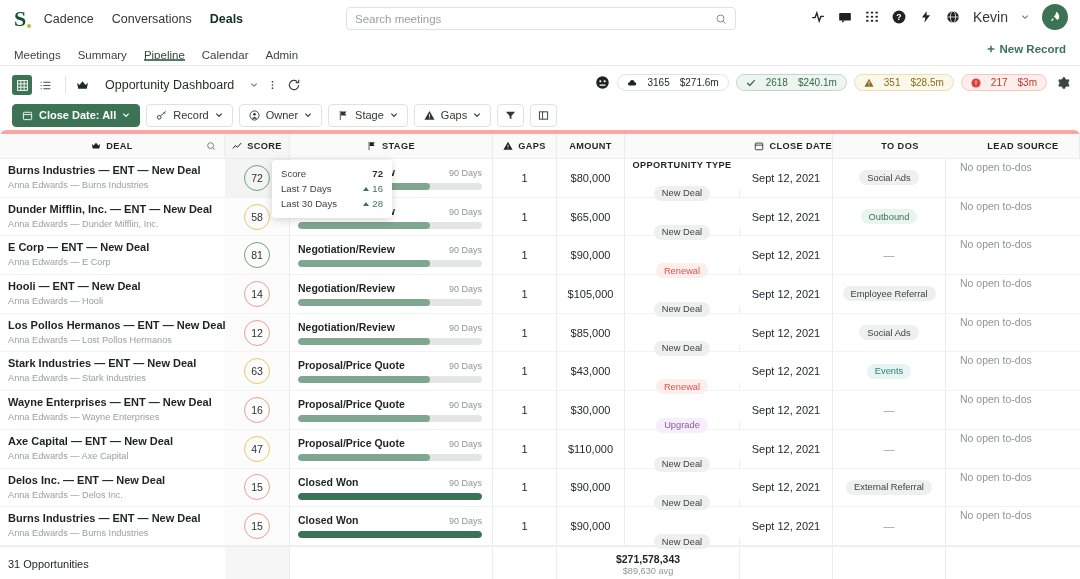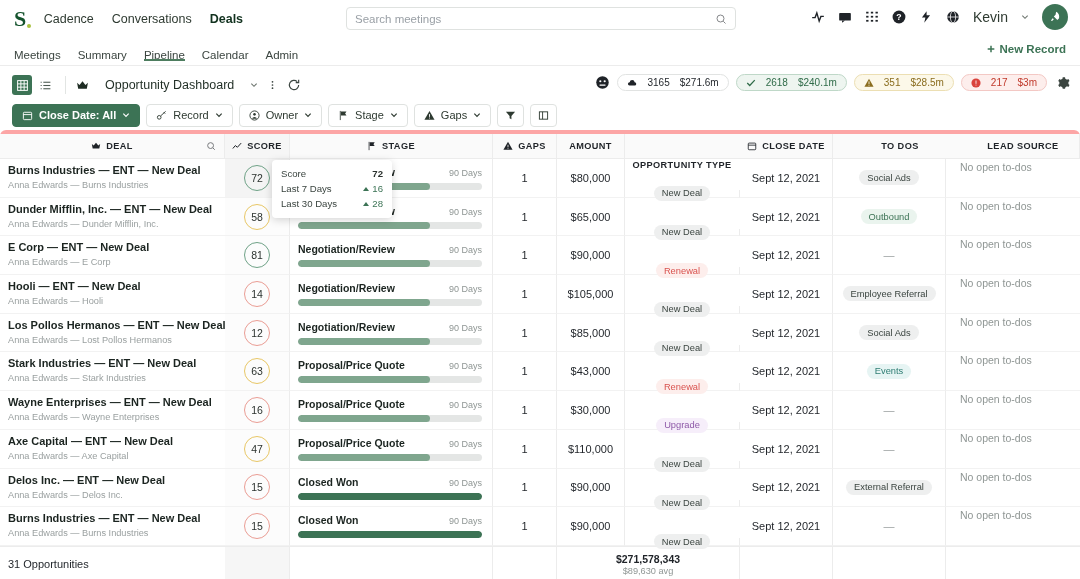--- a/index.html
+++ b/index.html
@@ -145,21 +145,21 @@
   }
   .th svg { width: 10px; height: 10px; }
   .th-search { position: absolute; right: 8px; width: 10px; height: 10px; opacity: .6; }
 
   .c-deal   { width: 225px; }
   .c-score  { width: 65px;  background:#f6f6f6; }
   .c-stage  { width: 203px; }
   .c-gaps   { width: 64px;  }
   .c-amount { width: 68px;  }
   .c-type   { width: 115px; margin-top: 31px; }
-  .c-close  { width: 93px;  }
+  .c-close  { width: 93px; justify-content: flex-end;  }
   .c-lead   { width: 113px; }
   .c-todos  { width: 134px; border-right: none; }
 
   .row { display: flex; height: 38.7px; }
   .cell {
     border-right: 1px solid #ececec; border-bottom: 1px solid #f2f2f2;
     display: flex; align-items: center; justify-content: center;
     font-size: 11px; color: #1f2328; position: relative;
   }
   .cell.c-todos { border-right: none; }

